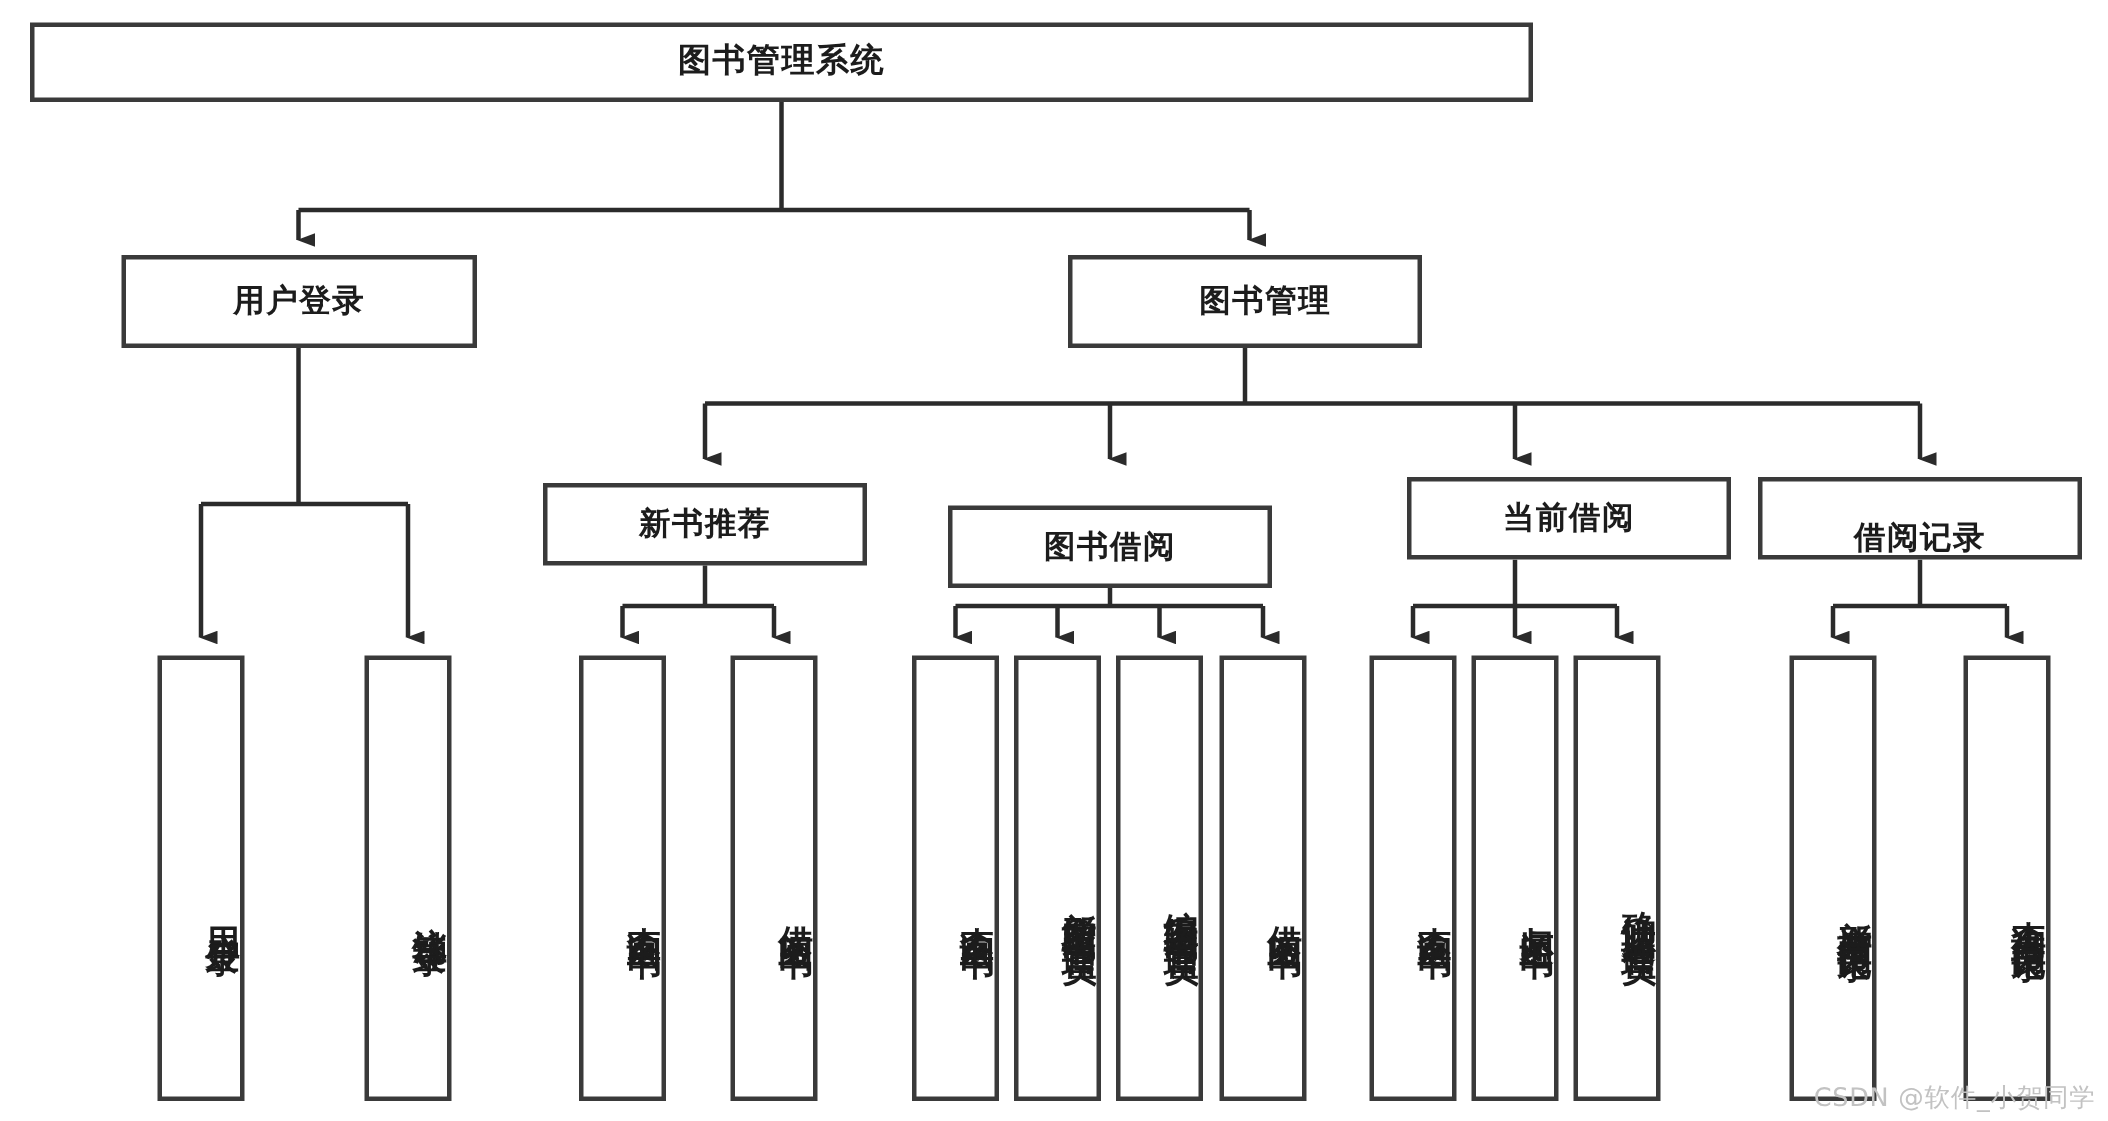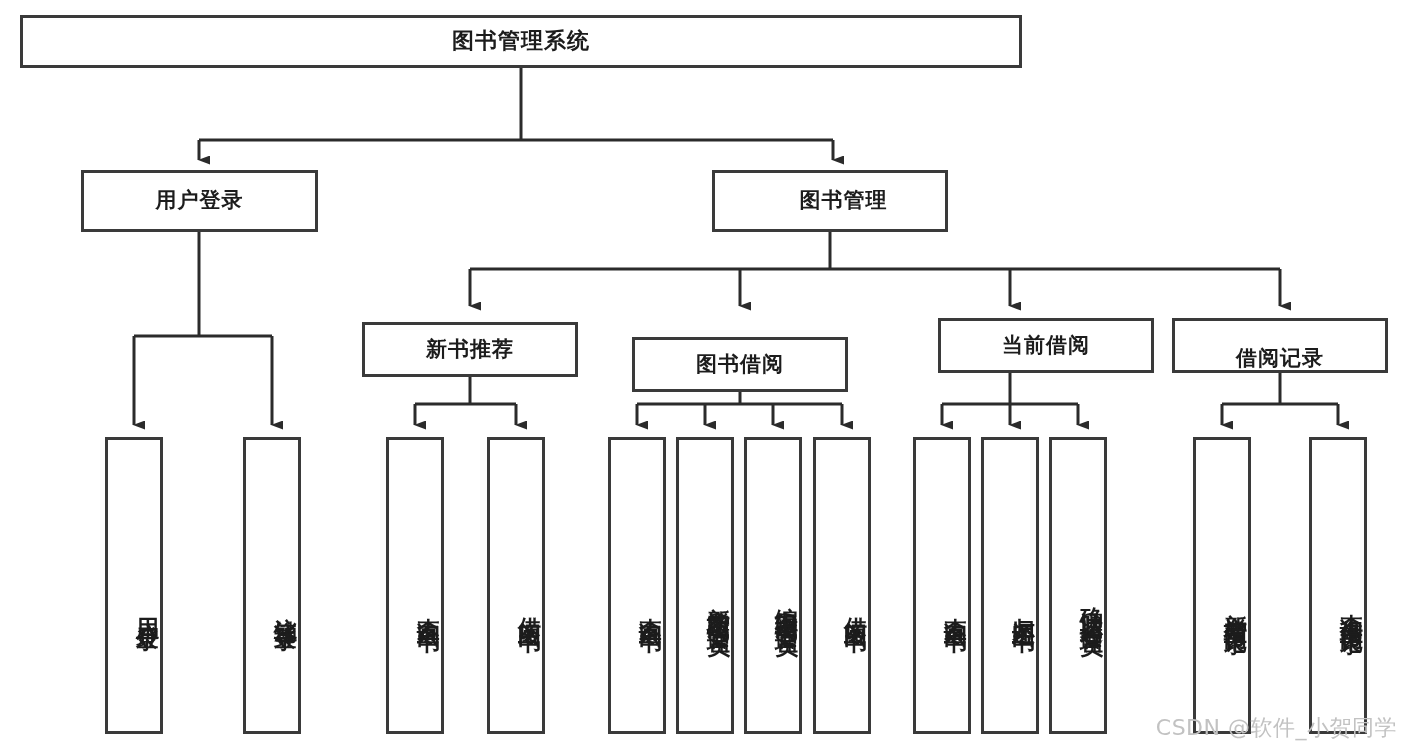--- a/index.html
+++ b/index.html
@@ -58,21 +58,21 @@
     text-orientation: upright;
     font-size: 23px;
     line-height: 1.08;
     letter-spacing: 4px;
     white-space: nowrap;
   }
   .watermark {
     position: absolute;
     right: 8px;
     bottom: 4px;
-    font-size: 22px;
+    font-size: 17px;
     color: #c2c2c2;
     letter-spacing: 0.5px;
     white-space: nowrap;
   }
 </style>
 </head>
 <body>
 
 <div id="diagram-root">
 

